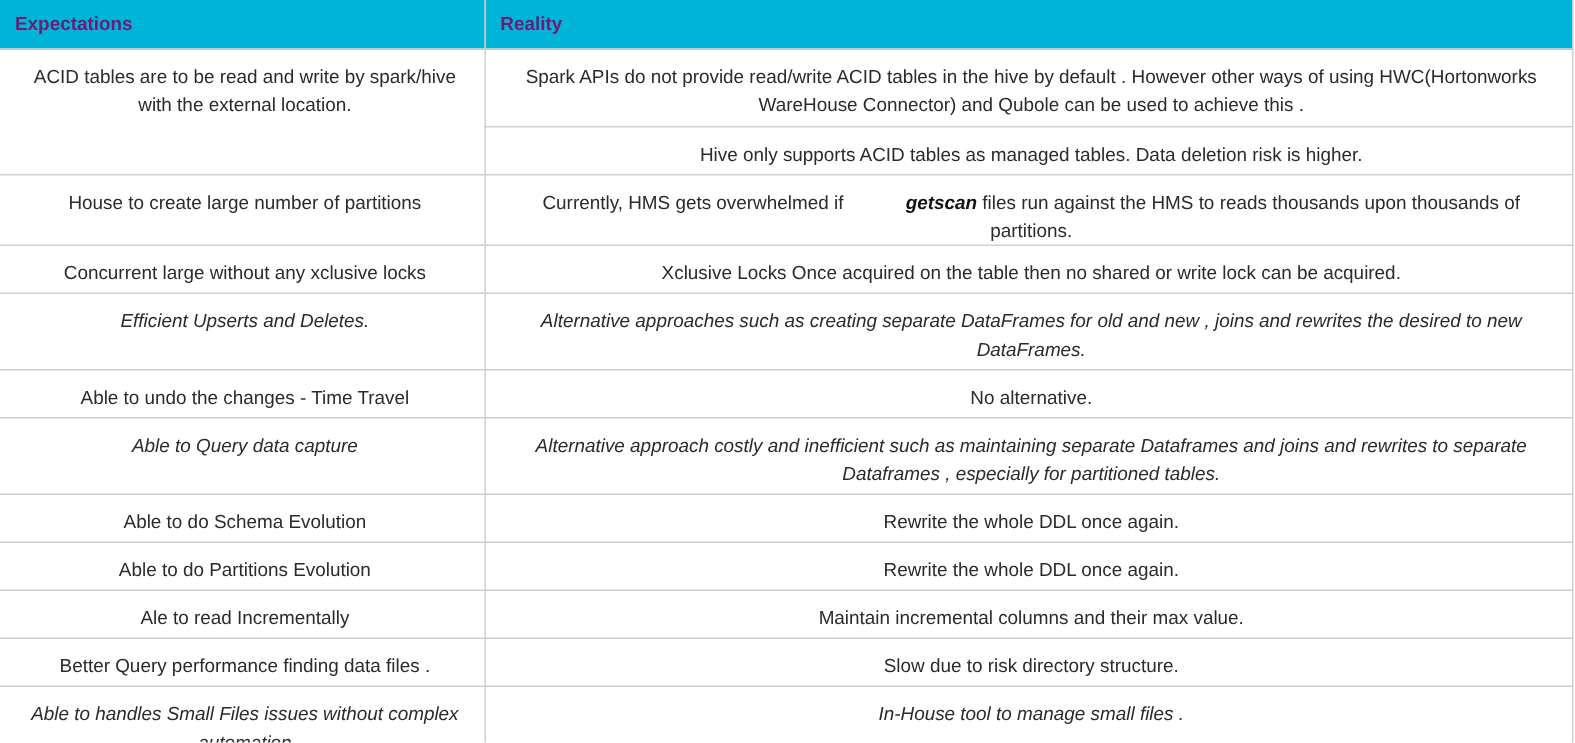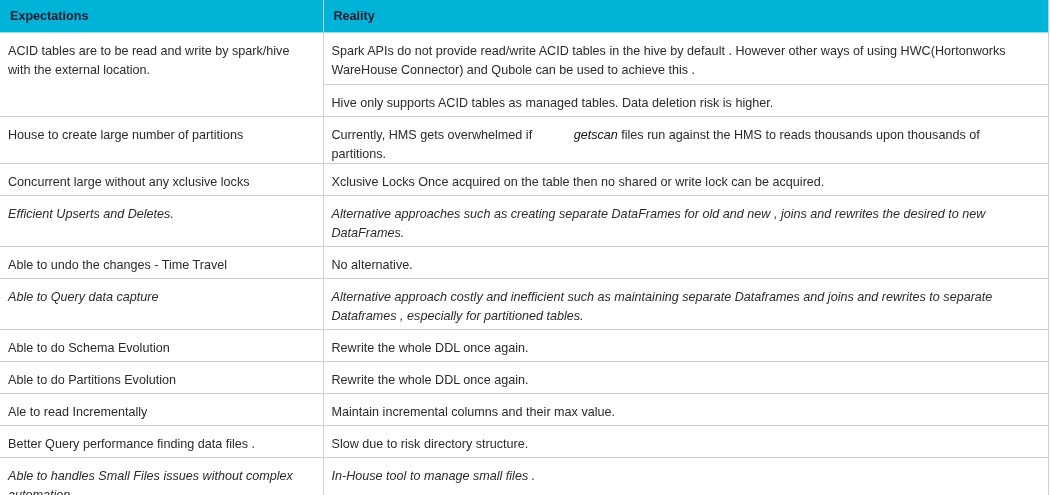--- a/index.html
+++ b/index.html
@@ -8,42 +8,43 @@
       border-collapse: collapse;
       width: 1048px;
       table-layout: fixed;
       font-size: 12.6px;
       color: #2b2b2b;
     }
     col.c1 { width: 323px; }
     col.c2 { width: 725px; }
     th {
       background: #00b4d8;
-      color: #0f172a;
+      color: #701a75;
       font-weight: bold;
       text-align: left;
       height: 32px;
       padding: 0 10px;
       border: 1px solid #c9c9c9;
       border-top: none;
       font-size: 12.6px;
     }
     th.left { border-left: none; }
     td {
       border: 1px solid #cfcfcf;
       vertical-align: top;
-      padding: 9px 10px 0 8px;
+      padding: 9px 10px 0 14px;
       line-height: 18.5px;
       box-sizing: border-box;
+      text-align: center;
     }
     td.left { border-left: none; }
     tr.h1 td { height: 32px; }
     tr.h2 td { height: 51px; font-style: italic; }
     tr.h1b td { height: 52px; }
-    strong.em { font-style: italic; font-weight: normal; color: #111; margin-left: 38px; }
+    strong.em { font-style: italic; font-weight: bold; color: #111; margin-left: 38px; }
   </style>
 </head>
 <body>
 
 <table>
   <colgroup>
       <col class="c1">
       <col class="c2">
     </colgroup>
   <thead>

